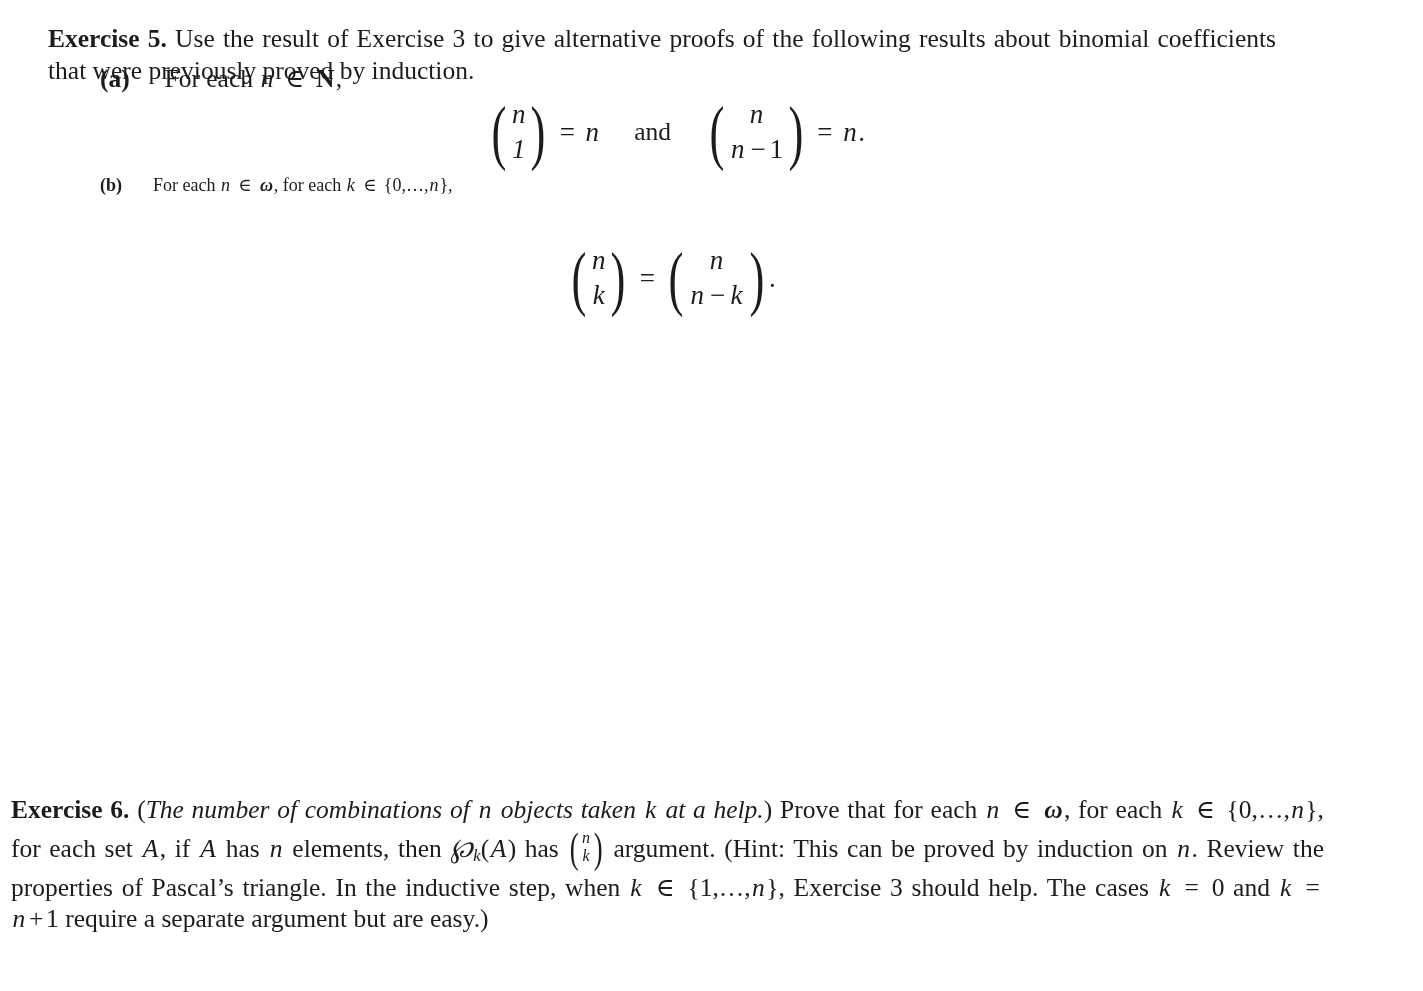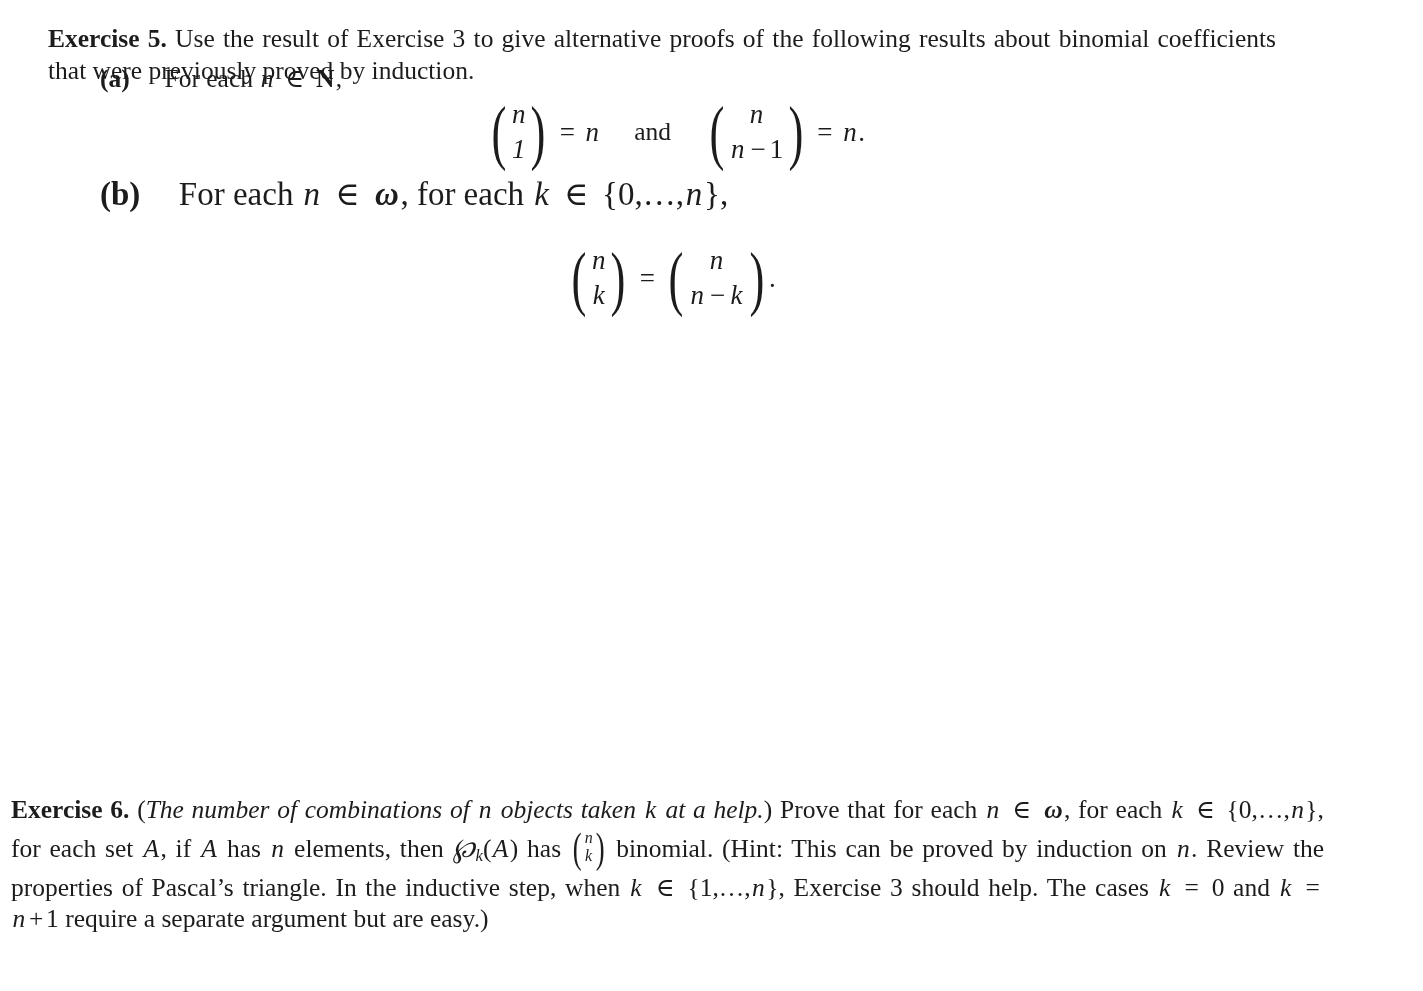--- a/index.html
+++ b/index.html
@@ -112,21 +112,21 @@
     font-size: 27px;
     white-space: nowrap;
   }
   .eqrow .rel { padding: 0 0.34em; font-style: normal; }
   .eqrow .word { font-style: normal; padding: 0 0.30em; font-size: 25.5px; }
 
   
   #exercise5-block { left: 48px; top: 2px; width: 1228px; }
   #exercise5-item-a { left: 100px; top: 63px; width: 1170px; font-size: 25.5px; }
   #eq-a { left: 487px; top: 96px; }
-  #exercise5-item-b { left: 100px; top: 174px; width: 1170px; font-size: 33px; }
+  #exercise5-item-b { left: 100px; top: 174px; width: 1170px; font-size: 18px; }
   #eq-b { left: 567px; top: 242px; }
   #exercise3-block { left: 11px; top: 773px; width: 1313px; }
 </style>
 </head>
 <body>
 
 <div class="page">
 
   <div class="blk ex-para last-line-left" id="exercise5-block">
     <b class="run">Exercise 5.</b>
@@ -224,21 +224,21 @@
     <span class="scr">℘</span><span class="sub">k</span><span>(</span><span class="mi">A</span><span>)</span>
     <span>has</span>
     <span class="binom inline">
       <span class="paren">(</span>
       <span class="stack">
         <span class="top">n</span>
         <span>k</span>
       </span>
       <span class="paren">)</span>
     </span>
-    <span>binomial.</span>
+    <span>argument.</span>
     <span>(Hint: This can be proved by induction on</span>
     <span class="mi">n</span><span>. Review the properties of Pascal’s triangle. In the inductive step, when</span>
     <span class="mi">k</span>
     <span class="op">∈</span>
     <span>{</span><span class="num">1</span><span>,…,</span><span class="mi">n</span><span>}</span><span>, Exercise 3 should help. The cases</span>
     <span class="mi">k</span>
     <span class="op">=</span>
     <span class="num">0</span>
     <span>and</span>
     <span class="mi">k</span>

